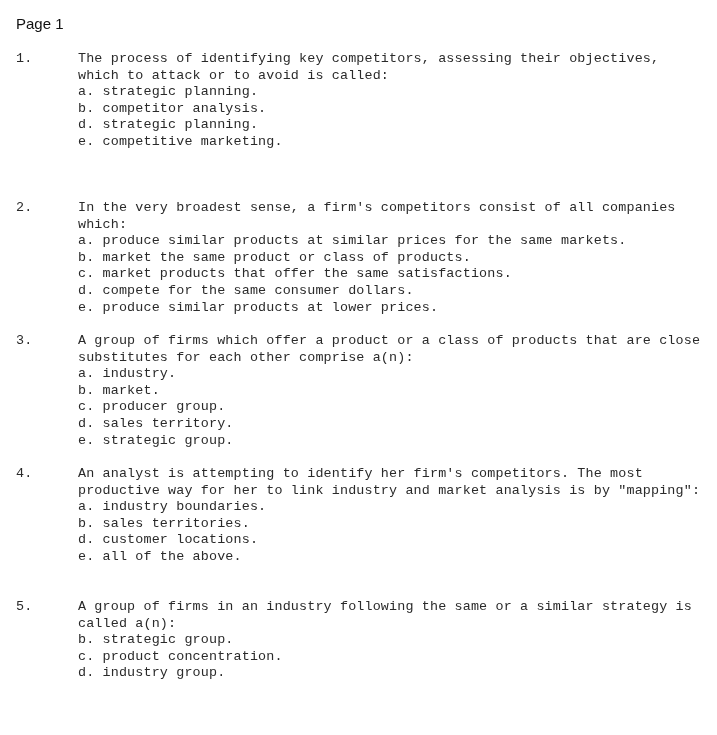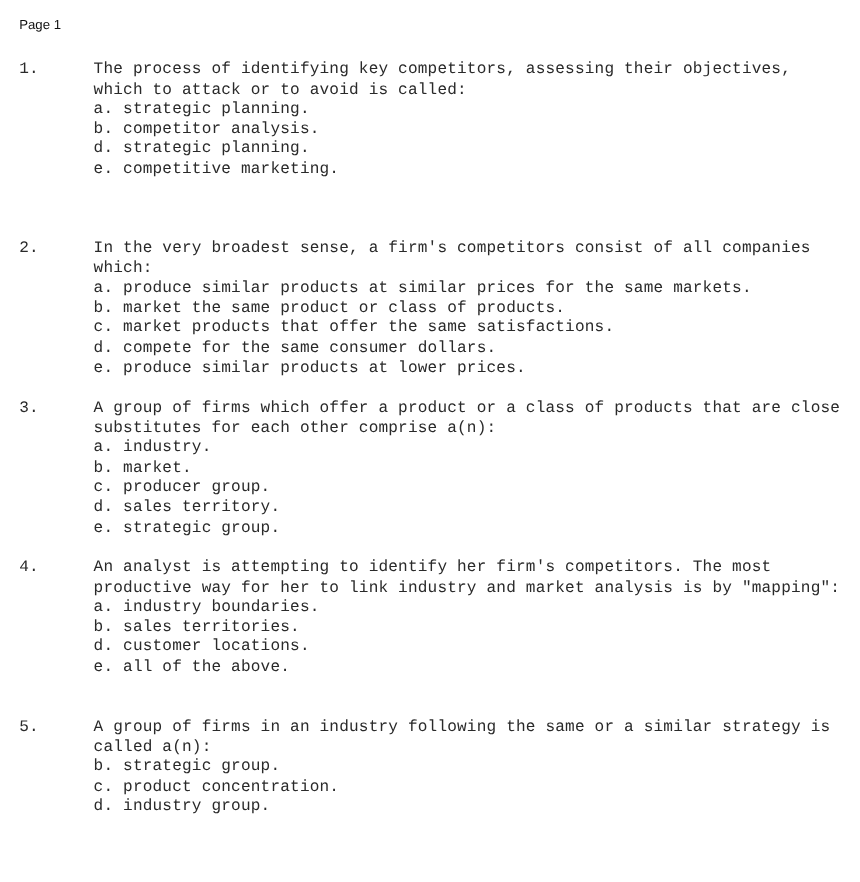--- a/index.html
+++ b/index.html
@@ -12,21 +12,21 @@
       height: 735px;
       position: relative;
       overflow: hidden;
       color: #1a1a1a;
     }
     .page-title {
       position: absolute;
       left: 16px;
       top: 15px;
       font-family: "Liberation Sans", sans-serif;
-      font-size: 11px;
+      font-size: 15px;
       color: #111;
     }
     .question {
       position: absolute;
       left: 0;
       width: 717px;
       font-family: "Liberation Mono", monospace;
       font-size: 13.4px;
       line-height: 16.6px;
       color: #2a2a2a;

